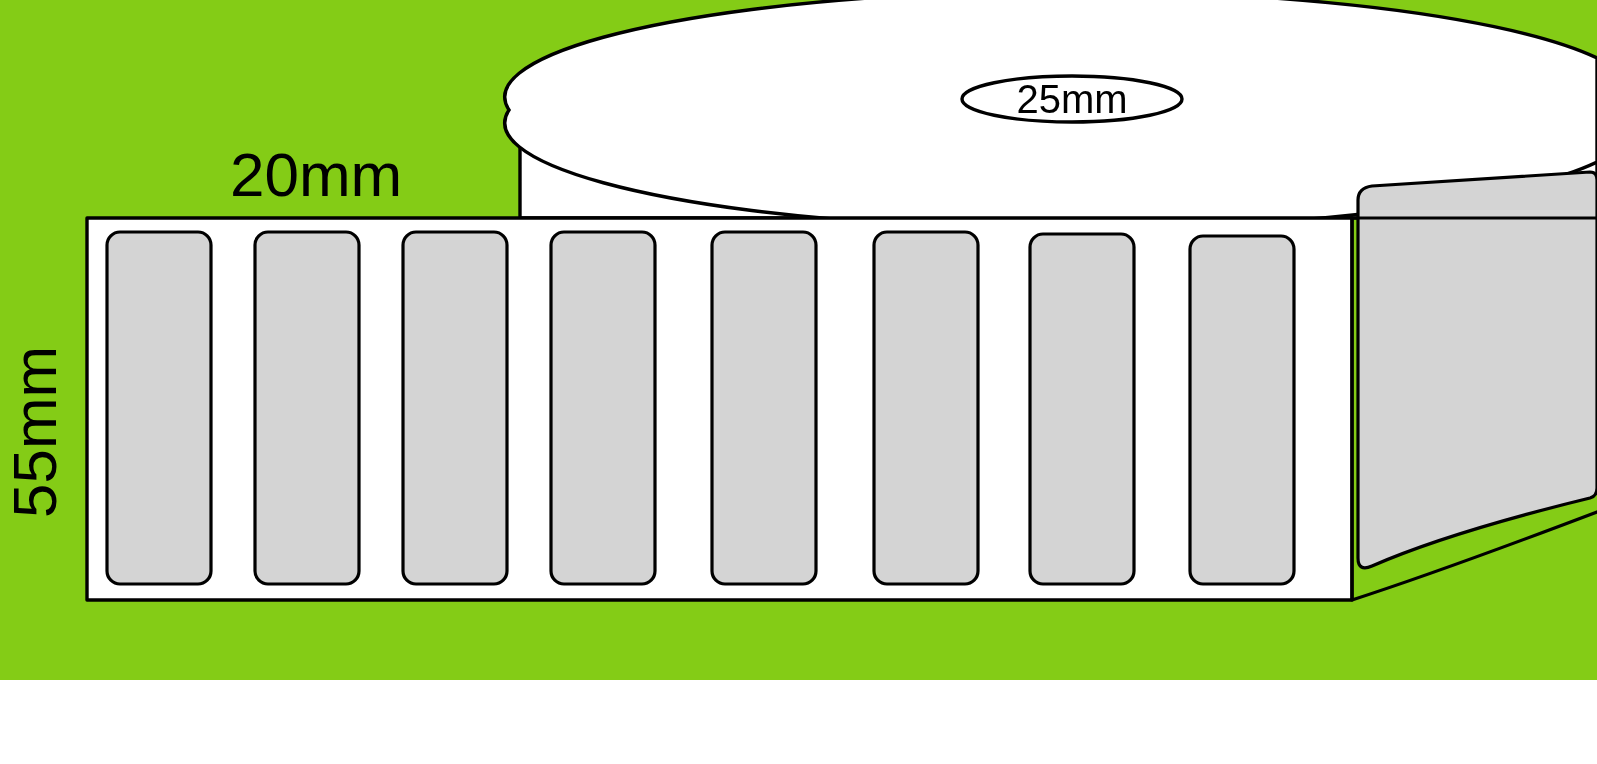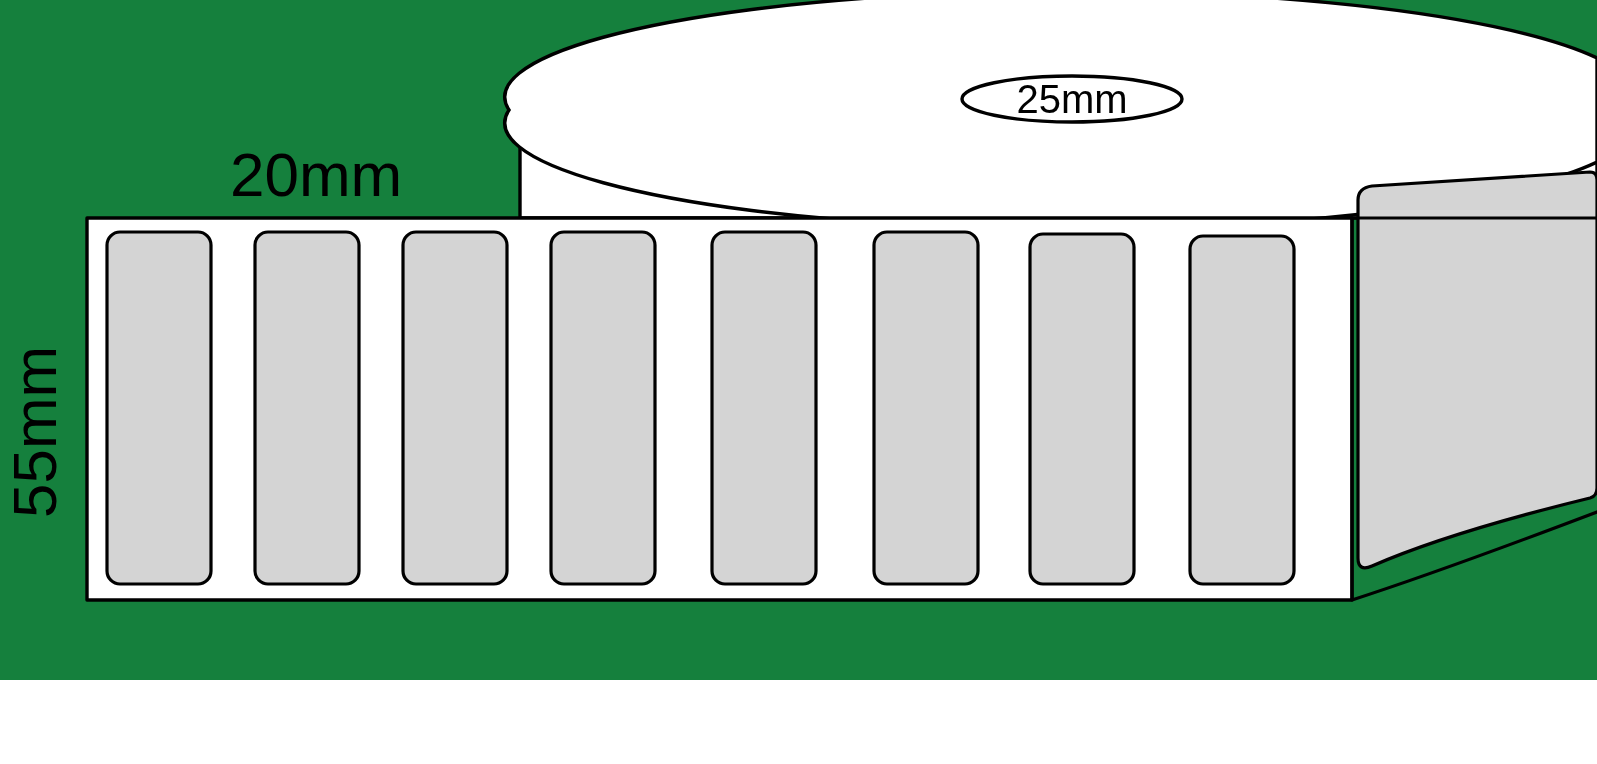--- a/index.html
+++ b/index.html
@@ -11,21 +11,21 @@
   body {
     width: 1597px;
     height: 764px;
     overflow: hidden;
     font-family: "Liberation Sans", sans-serif;
   }
   #diagram-stage {
     position: relative;
     width: 1597px;
     height: 680px;
-    background: #15803d;
+    background: #84cc16;
   }
   #roll-svg {
     position: absolute;
     top: 0;
     left: 0;
     width: 1597px;
     height: 764px;
     display: block;
   }
   .dim-text {

